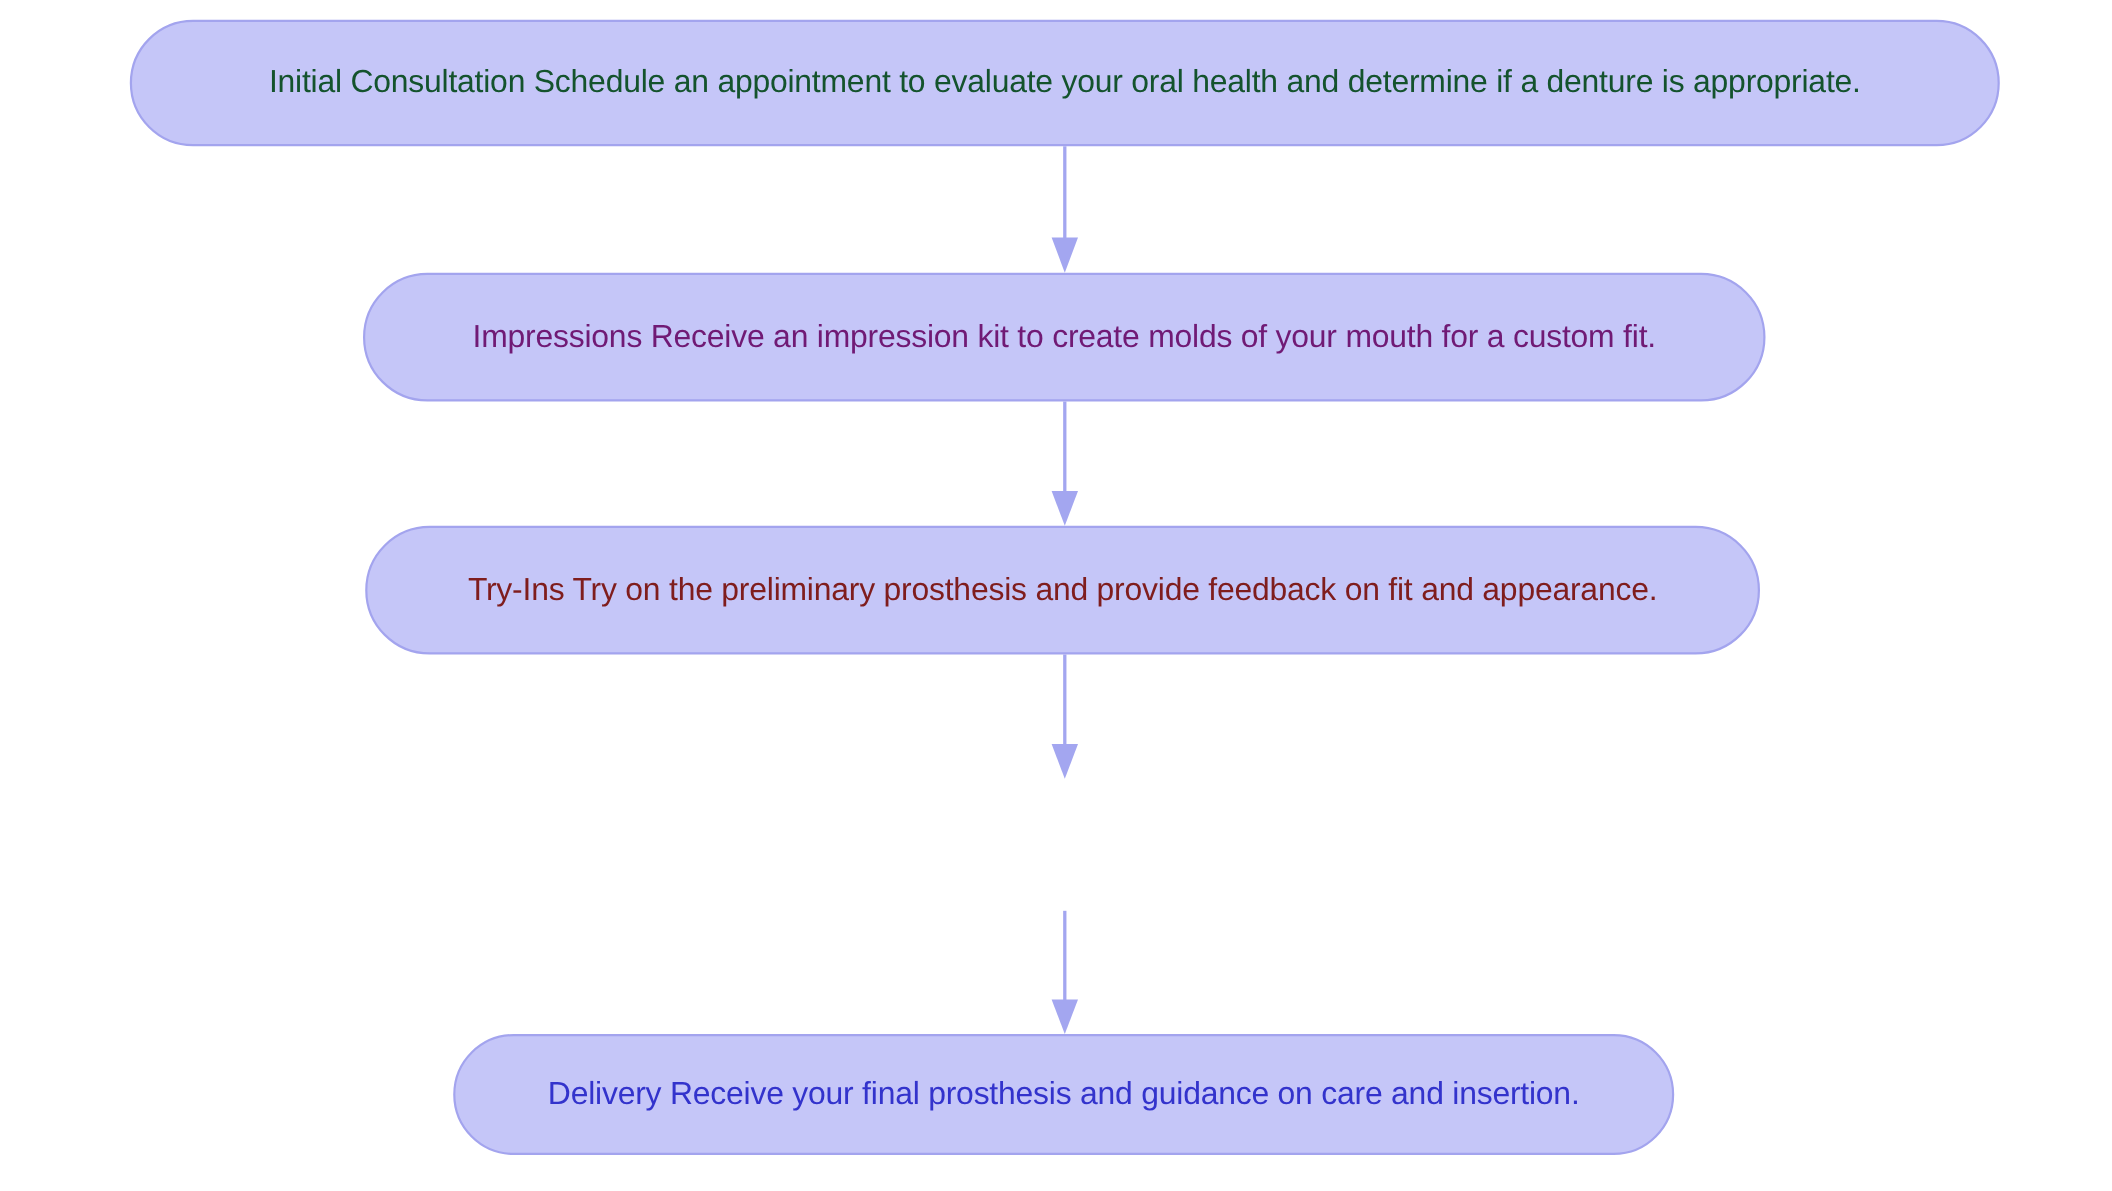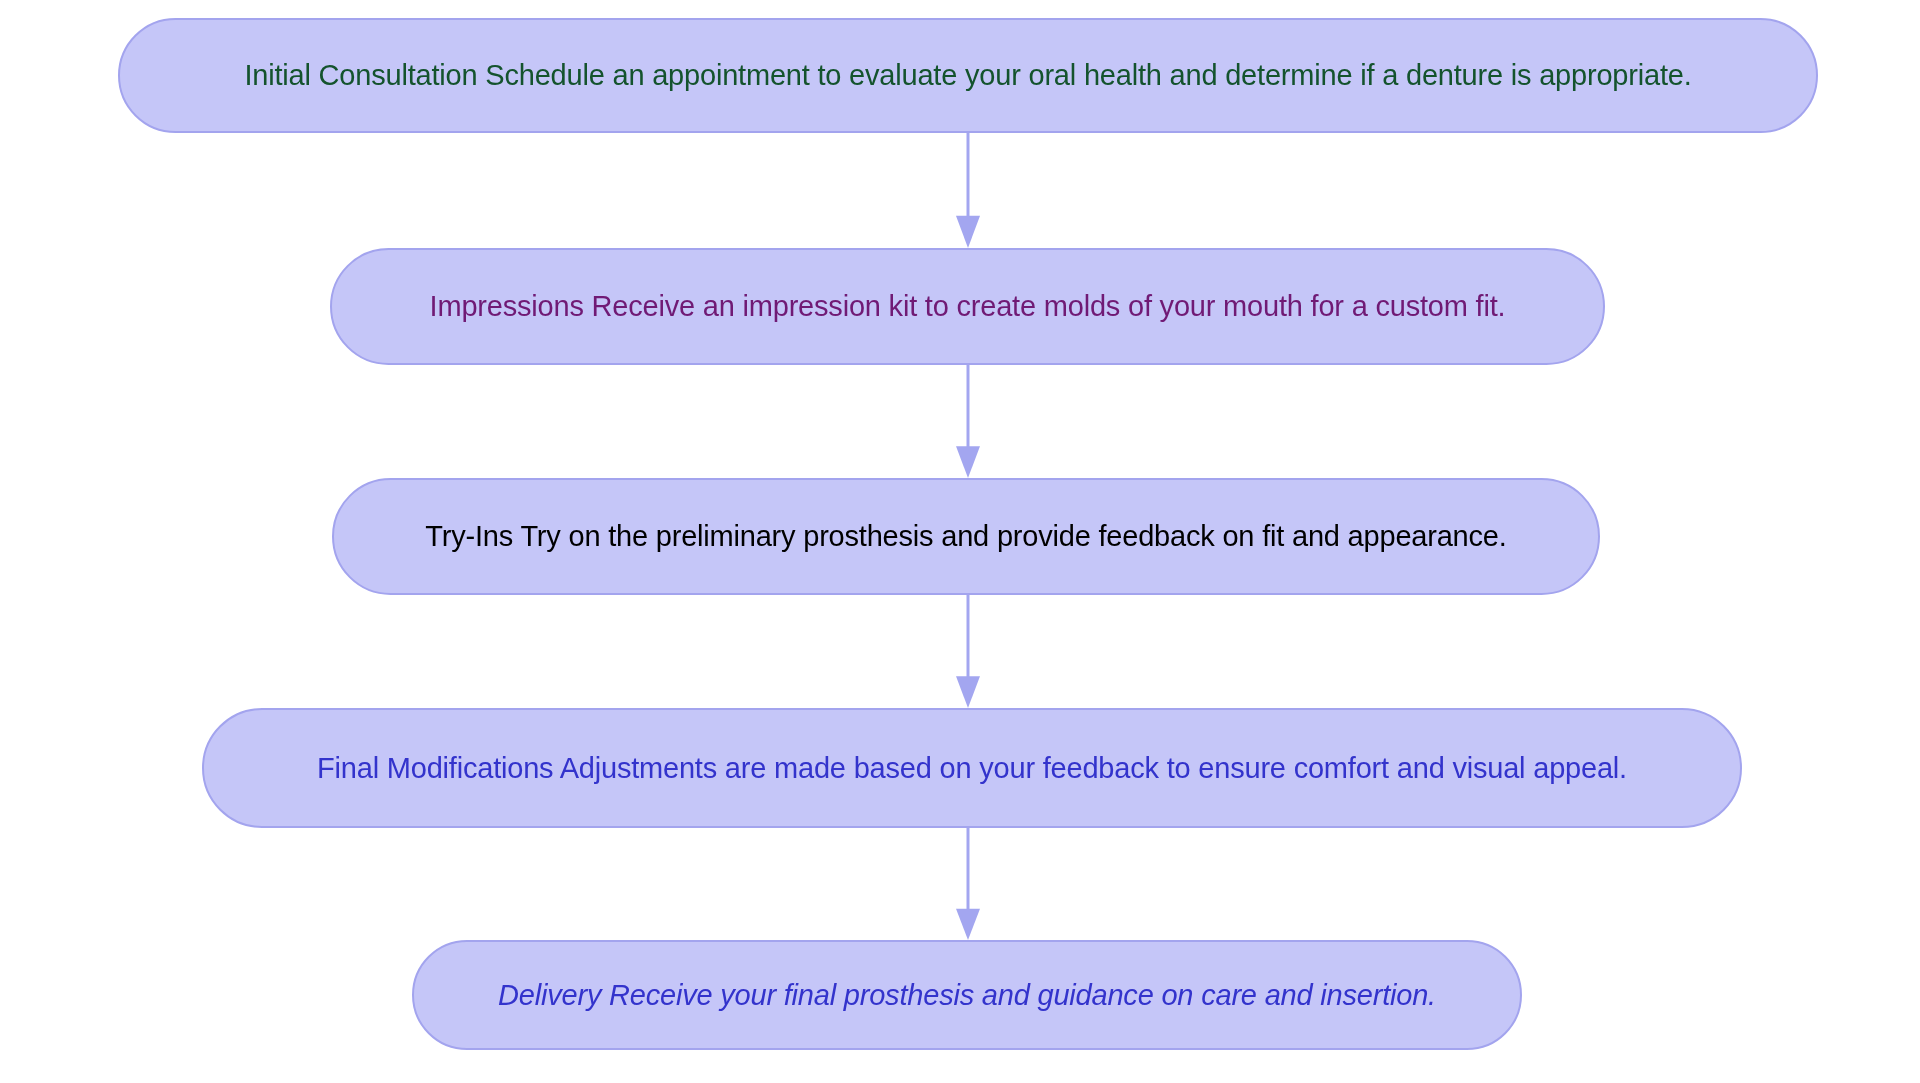--- a/index.html
+++ b/index.html
@@ -86,24 +86,21 @@
 
   <div class="flow-node" style="left: 118px; top: 18px; width: 1700px; height: 115px; background: rgb(197, 198, 248); border-color: rgb(163, 164, 238);">
     <span class="flow-node-label" style="color: #14532d;">Initial Consultation Schedule an appointment to evaluate your oral health and determine if a denture is appropriate.</span>
   </div>
 
   <div class="flow-node" style="left: 330px; top: 248px; width: 1275px; height: 117px; background: rgb(197, 198, 248); border-color: rgb(163, 164, 238);">
     <span class="flow-node-label" style="color: #701a75;">Impressions Receive an impression kit to create molds of your mouth for a custom fit.</span>
   </div>
 
   <div class="flow-node" style="left: 332px; top: 478px; width: 1268px; height: 117px; background: rgb(197, 198, 248); border-color: rgb(163, 164, 238);">
-    <span class="flow-node-label" style="color: #000000;">Try-Ins Try on the preliminary prosthesis and provide feedback on fit and appearance.</span>
+    <span class="flow-node-label" style="color: #7f1d1d;">Try-Ins Try on the preliminary prosthesis and provide feedback on fit and appearance.</span>
   </div>
 
-  <div class="flow-node" style="left: 202px; top: 708px; width: 1540px; height: 120px; background: rgb(197, 198, 248); border-color: rgb(163, 164, 238);">
-    <span class="flow-node-label" style="color: rgb(51, 51, 204);">Final Modifications Adjustments are made based on your feedback to ensure comfort and visual appeal.</span>
-  </div>
 
-  <div class="flow-node" style="left: 412px; top: 940px; width: 1110px; height: 110px; background: rgb(197, 198, 248); border-color: rgb(163, 164, 238); font-style: italic;">
+  <div class="flow-node" style="left: 412px; top: 940px; width: 1110px; height: 110px; background: rgb(197, 198, 248); border-color: rgb(163, 164, 238);">
     <span class="flow-node-label" style="color: rgb(51, 51, 204);">Delivery Receive your final prosthesis and guidance on care and insertion.</span>
   </div>
 
 </div>
 
 </body></html>

